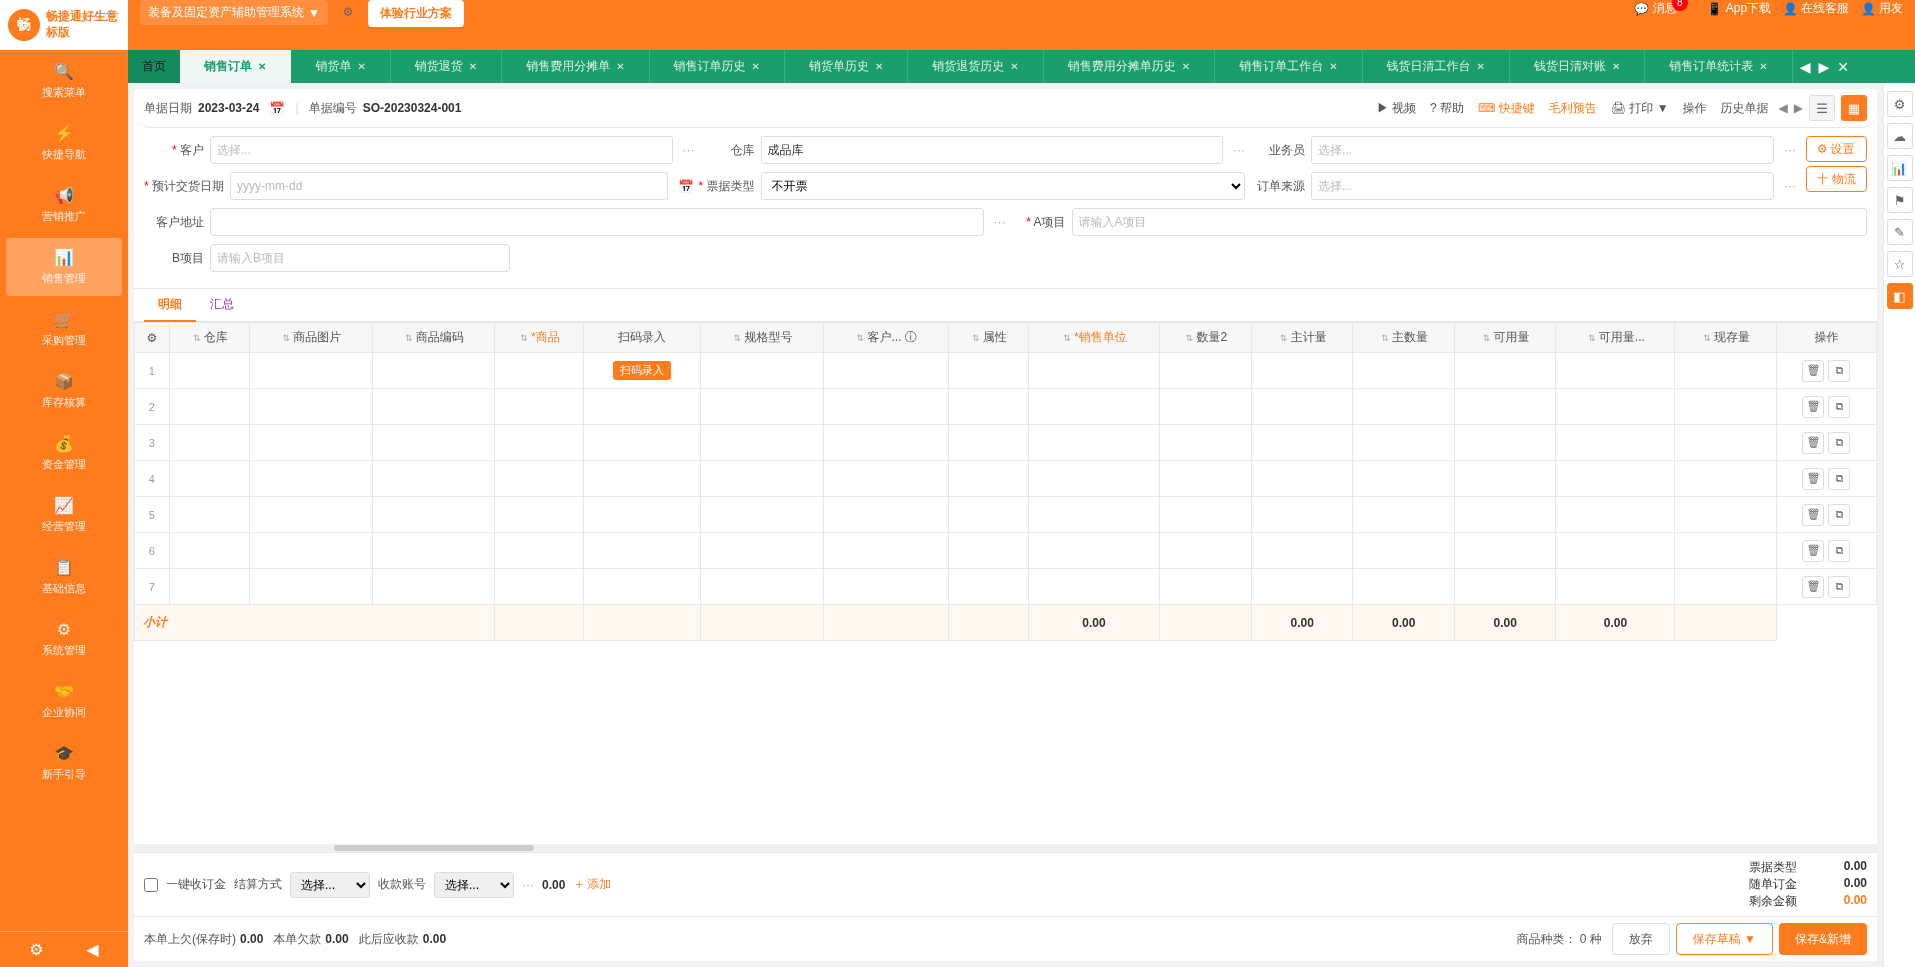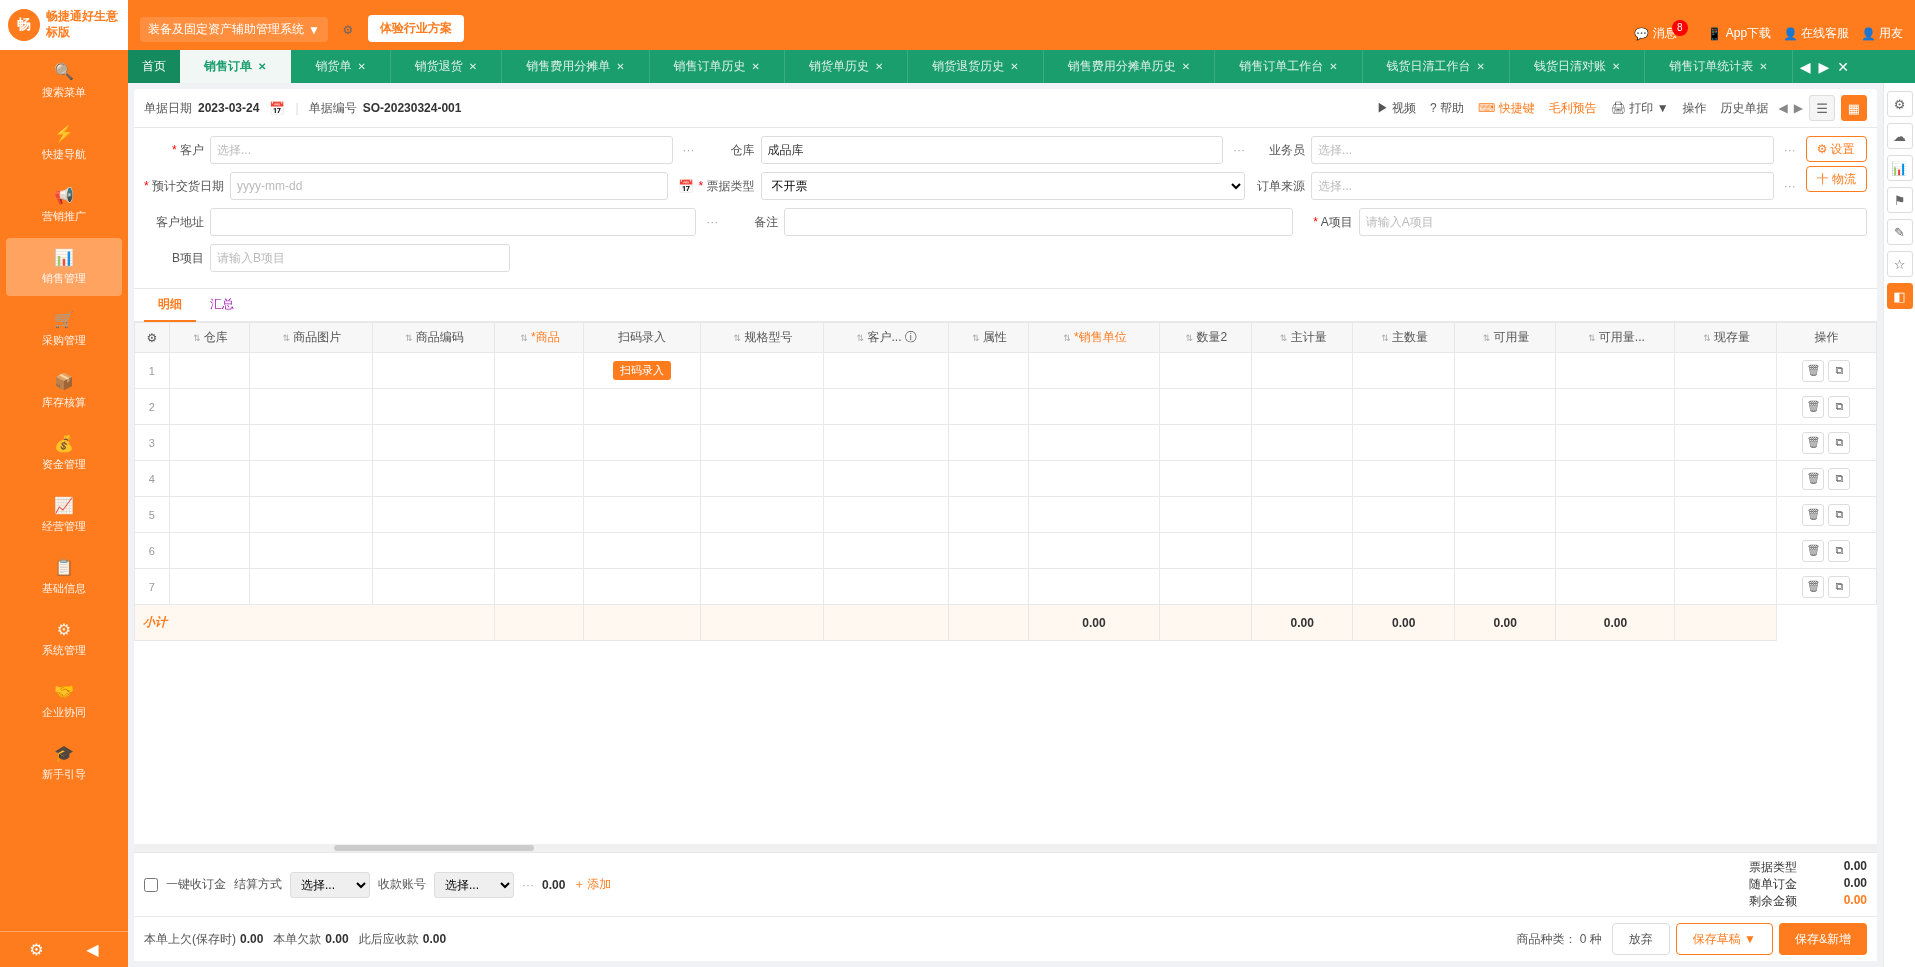--- a/index.html
+++ b/index.html
@@ -53,22 +53,22 @@
       display: flex;
       flex-direction: column;
       overflow: hidden;
     }
 
     
     #topbar {
       background: #ff7c1e;
       height: 50px;
       display: flex;
-      align-items: flex-end;
-      padding: 8px 12px;
+      align-items: flex-start;
+      padding: 0 12px;
       gap: 8px;
       flex-shrink: 0;
     }
     #topbar .sys-title {
       color: white;
       font-size: 13px;
       display: flex;
       align-items: center;
       gap: 4px;
       background: rgba(255,255,255,0.15);
@@ -113,21 +113,21 @@
       color: rgba(255,255,255,0.85);
       cursor: pointer;
       white-space: nowrap;
       border-right: 1px solid rgba(255,255,255,0.15);
       display: flex; align-items: center; gap: 4px;
       font-size: 12px;
       flex-shrink: 0;
     }
     .nav-tab.active { background: #f0f7f4; color: #1a9e6e; font-weight: bold; }
     .nav-tab .close-x { font-size: 10px; color: inherit; margin-left: 2px; }
-    .nav-tab-home { background: #148a5e; color: #ffffff; padding: 8px 14px; font-size: 12px; cursor: pointer; flex-shrink: 0; }
+    .nav-tab-home { background: #148a5e; color: #0f172a; padding: 8px 14px; font-size: 12px; cursor: pointer; flex-shrink: 0; }
     .nav-arrows { display: flex; color: white; padding: 0 4px; gap: 2px; flex-shrink: 0; }
     .nav-arrows span { cursor: pointer; padding: 0 3px; font-size: 14px; }
 
     
     #content {
       flex: 1;
       background: #f0f2f5;
       overflow-y: auto;
       overflow-x: hidden;
       display: flex;
@@ -145,20 +145,21 @@
     }
 
     
     #doc-toolbar {
       display: flex;
       align-items: center;
       padding: 6px 10px;
       border-bottom: 1px solid #e8e8e8;
       gap: 0;
       flex-wrap: wrap;
+      border-radius: 16px;
     }
     .toolbar-group { display: flex; align-items: center; gap: 6px; }
     .toolbar-label { color: #555; font-size: 12px; }
     .toolbar-value { color: #333; font-size: 12px; font-weight: bold; }
     .toolbar-sep { color: #ddd; margin: 0 4px; }
     .toolbar-btn {
       display: flex; align-items: center; gap: 3px;
       color: #555; font-size: 12px; cursor: pointer; padding: 2px 4px;
       border-radius: 3px;
     }
@@ -598,24 +599,20 @@
               <input class="field-input" type="text" placeholder="选择..." style="">
               <span class="field-dots">···</span>
             </div>
           </div>
 
           <div class="form-row">
             <div class="form-field">
               <span class="field-label">客户地址</span>
               <input class="field-input" type="text" style="">
               <span class="field-dots">···</span>
-            </div>
-            <div class="form-field">
-              <span class="field-label">备注</span>
-              <input class="field-input" type="text" style="flex: 2 1 0%;">
             </div>
             <div class="form-field">
               <span class="field-label required">A项目</span>
               <input class="field-input" type="text" placeholder="请输入A项目" style="">
             </div>
           </div>
 
           <div class="form-row">
             <div class="form-field">
               <span class="field-label">B项目</span>

